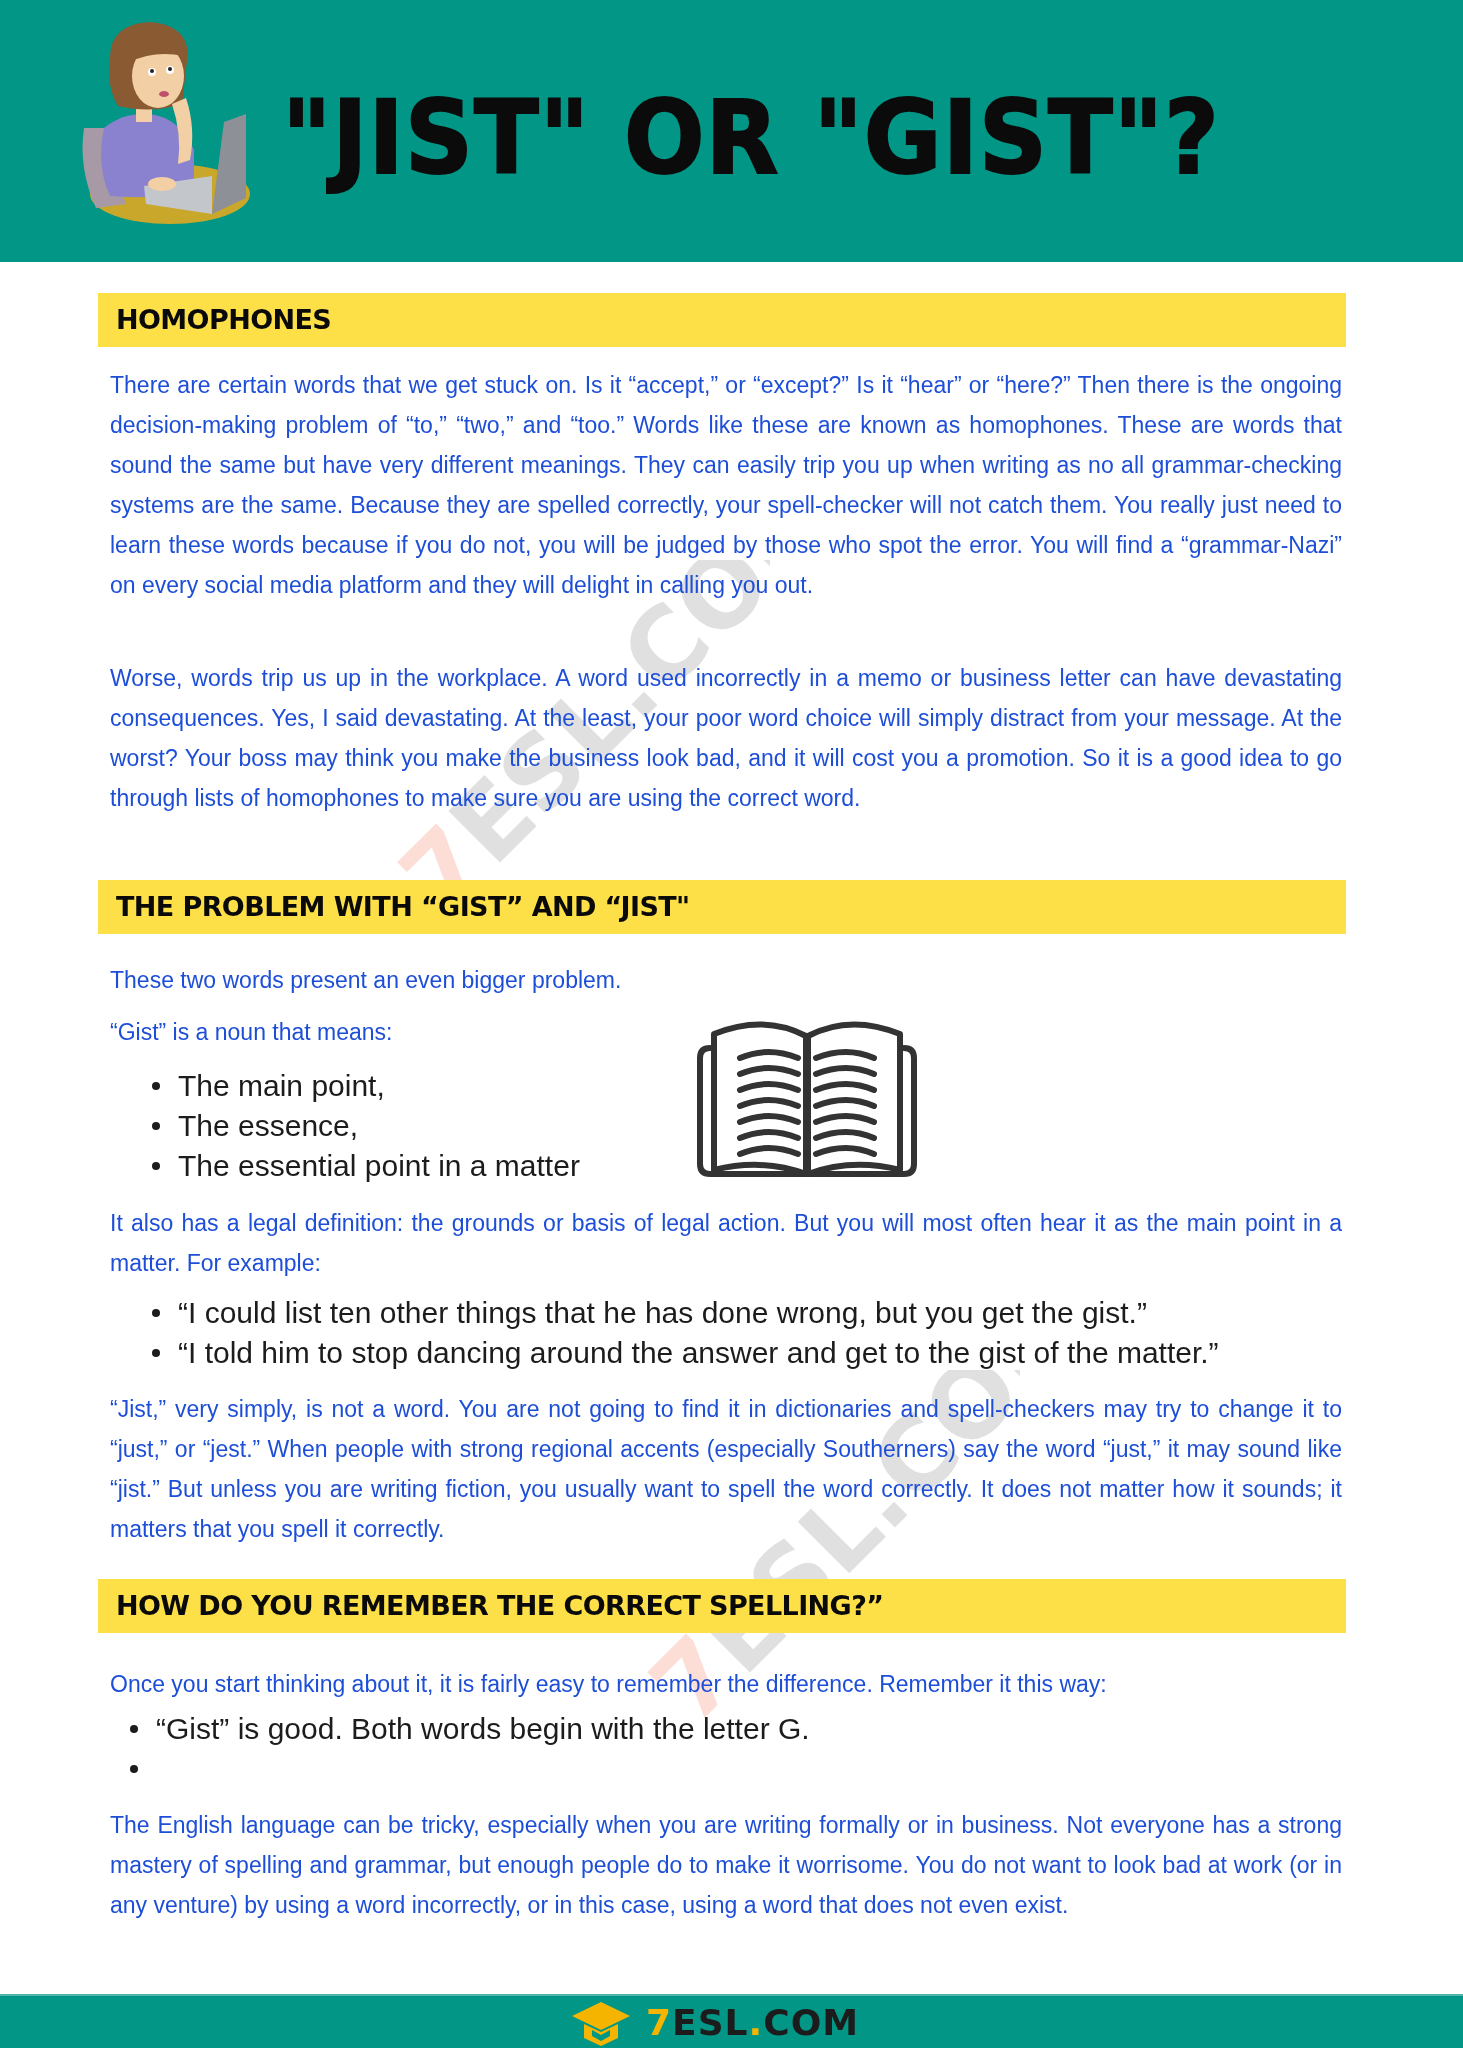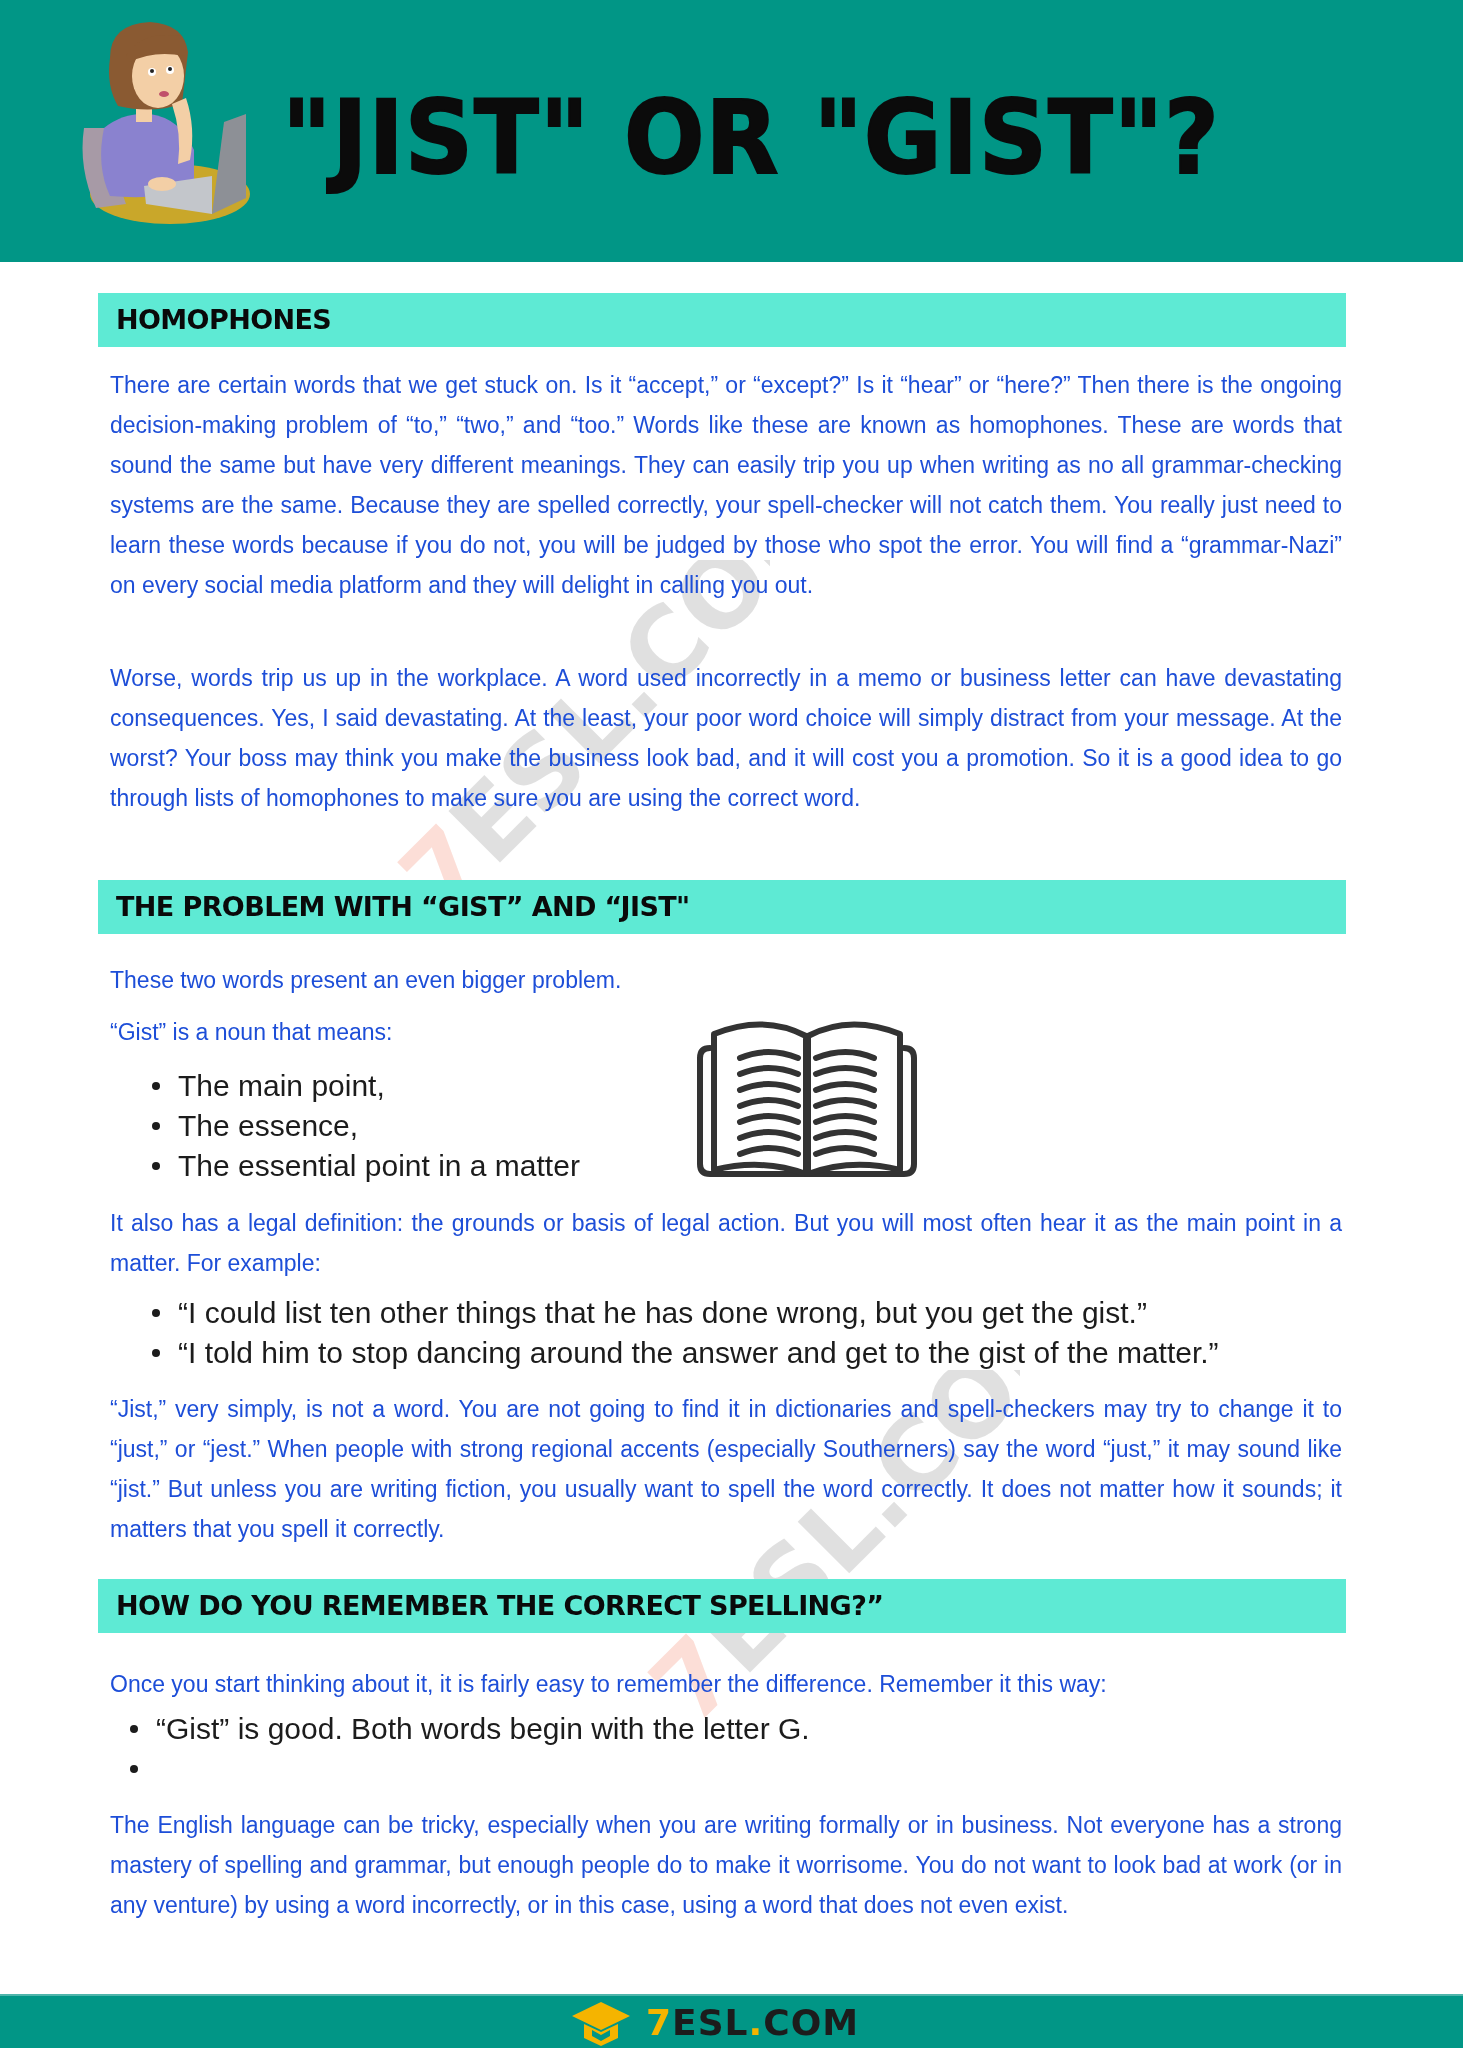--- a/index.html
+++ b/index.html
@@ -18,21 +18,21 @@
       -webkit-text-stroke: 2px #0b0b0b;
     }
 
     
     .watermark { position: absolute; pointer-events: none; z-index: 0; }
 
     
     .content { position: absolute; left: 0; top: 0; width: 1463px; height: 2048px; z-index: 1; }
     .section-bar {
       position: absolute; left: 98px; width: 1248px; height: 54px;
-      background: #5eead4;
+      background: #fde047;
     }
     .section-bar .bar-text {
       position: absolute; left: 18px; top: 0; line-height: 54px;
       font-family: "DejaVu Sans", "Liberation Sans", sans-serif;
       font-weight: bold; font-size: 27px; color: #0a0a0a; letter-spacing: -0.6px;
       white-space: nowrap;
     }
     .para {
       position: absolute; left: 110px; width: 1232px;
       font-size: 23px; line-height: 40px; color: #1d4ed8;

